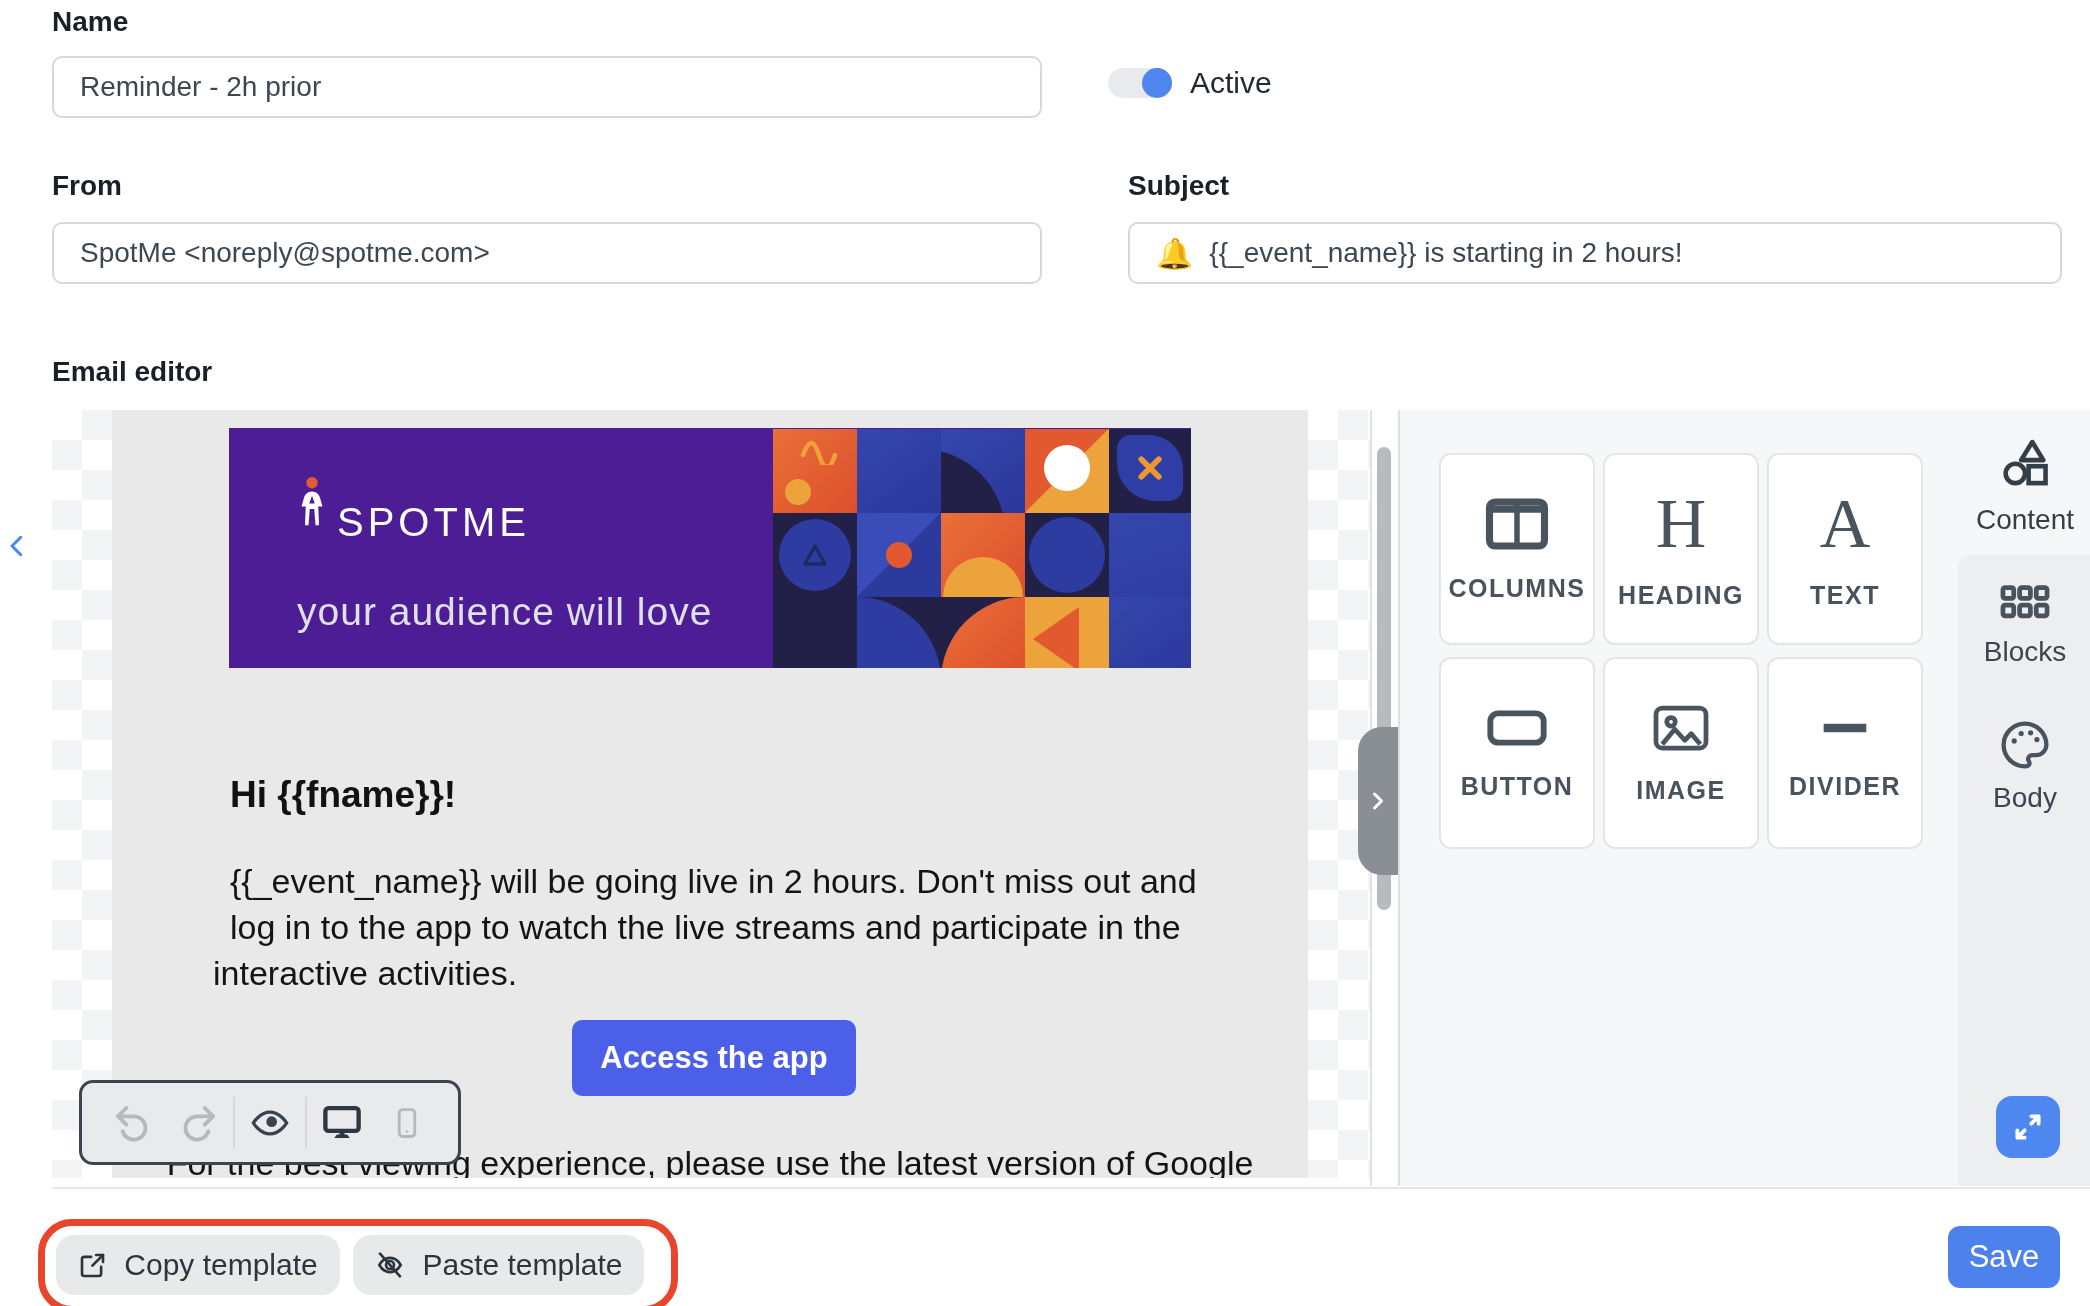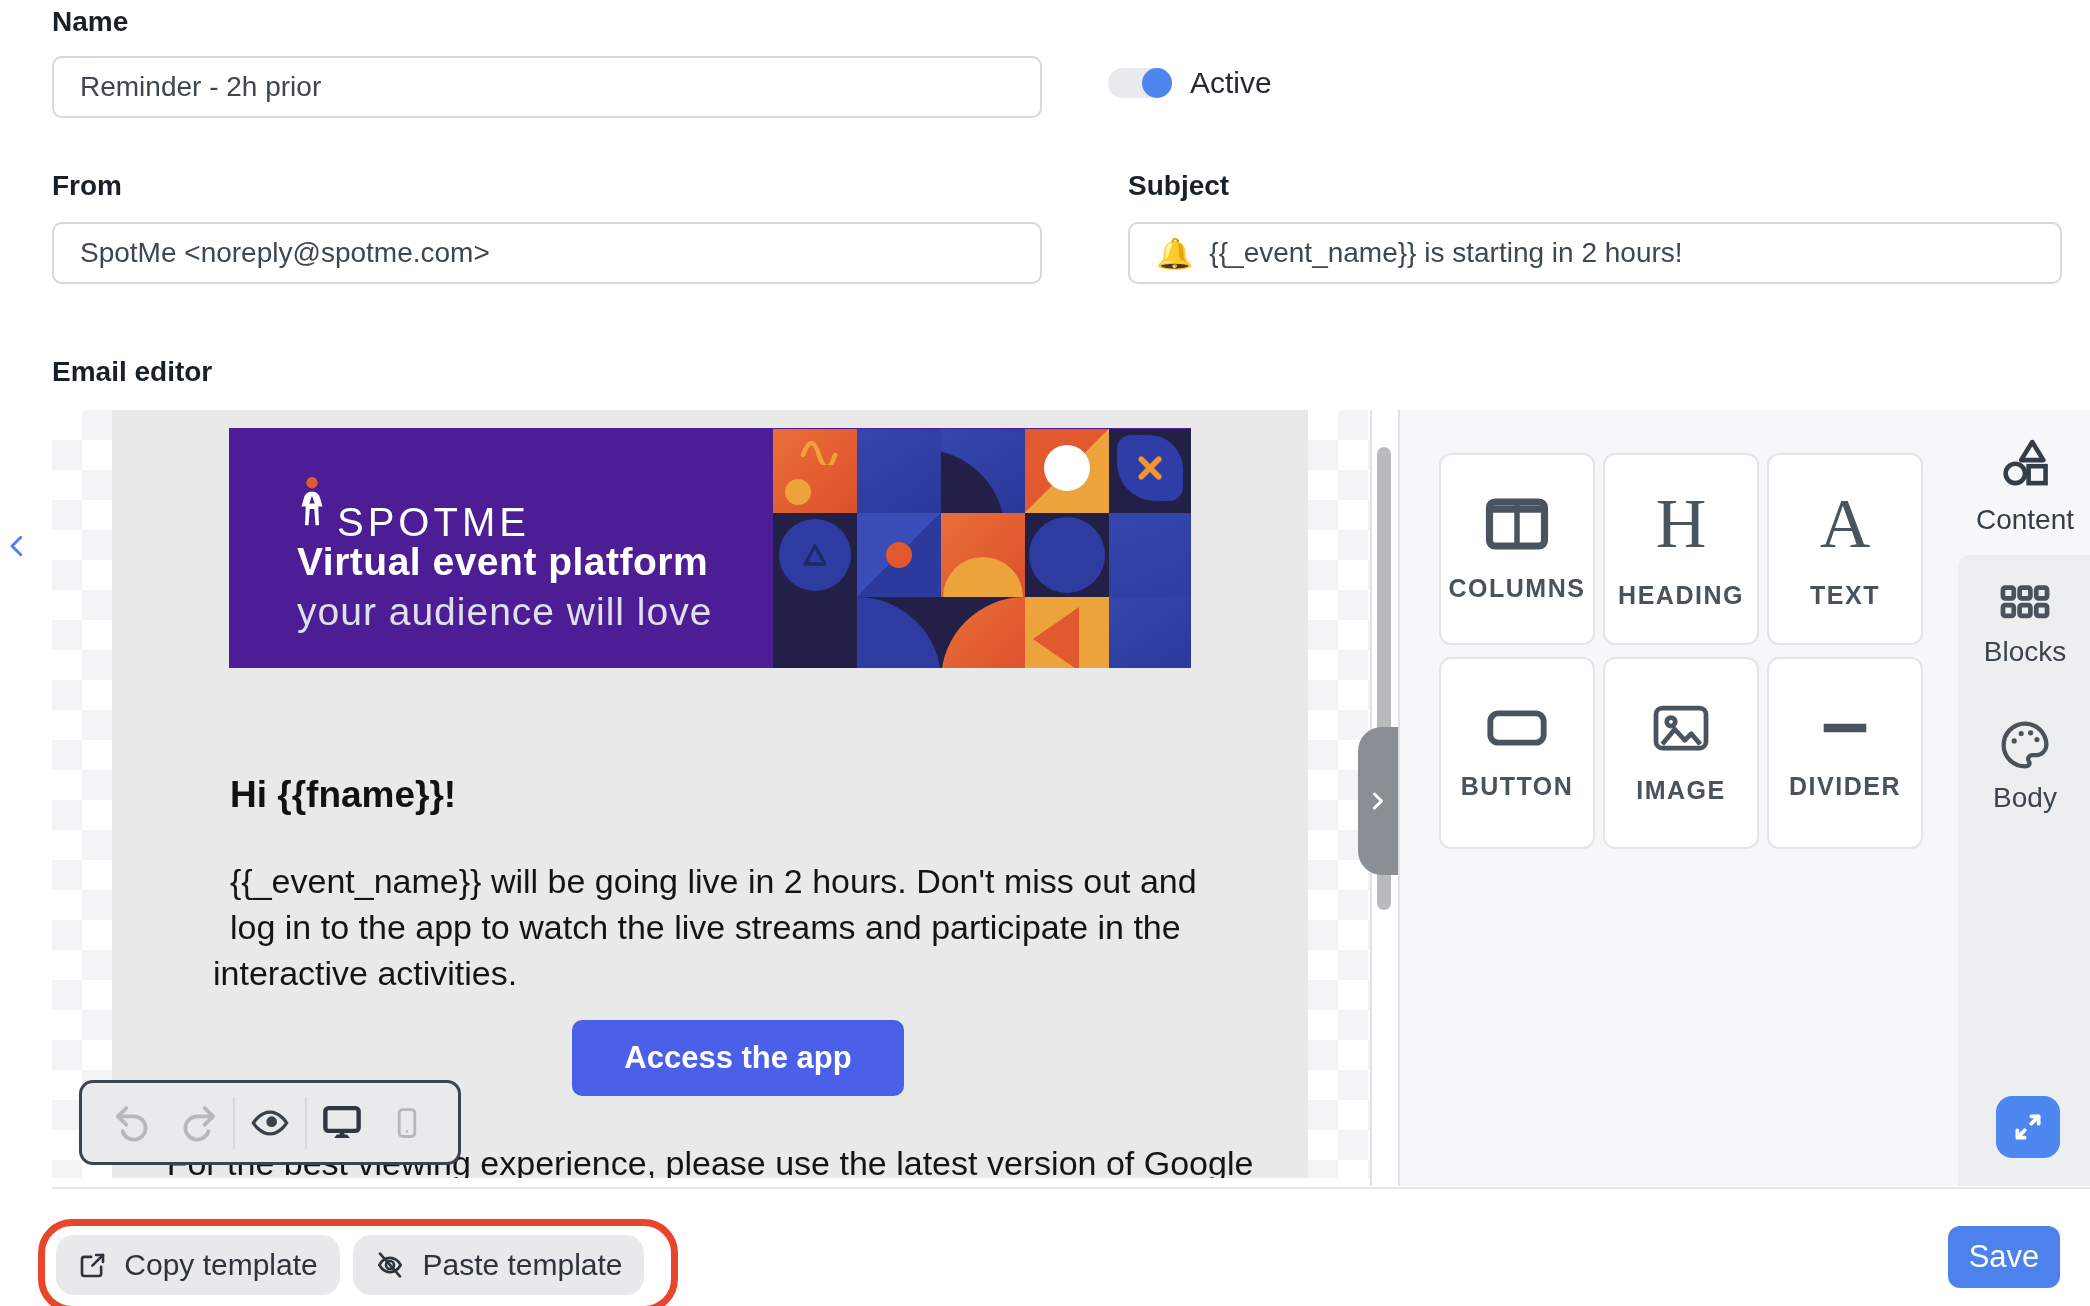--- a/index.html
+++ b/index.html
@@ -111,21 +111,20 @@
     <div class="abs banner" style="left:117px;top:18px;width:962px;height:240px;">
       <div class="brandrow">
         <span>
           <svg width="30" height="66" viewBox="0 0 24 52">
             <circle cx="12" cy="5" r="4.6" fill="#e25a33"></circle>
             <path fill="#ffffff" d="M12 12c-3.2 0-5.6 2.2-6.4 5L3.6 24h3.4l-.6 15h2.8l1-13h3.6l1 13h2.8l-.6-15h3.4l-2-7c-.8-2.8-3.2-5-6.4-5zm0 3.4l2.2 6.2h-4.4z"></path>
           </svg>
         </span>
         <span class="spotme-word">SPOTME</span>
       </div>
-      <div class="tag-bold">Virtual event platform</div>
       <div class="tag-light">your audience will love</div>
 
       <div class="abs" style="left:544px;top:0;width:418px;height:240px;">
 
         <div class="tile t-orange" style="left:0;top:1px;">
           <span class="dot" style="left:12px;top:50px;width:26px;height:26px;background:#eda33c;"></span>
           <svg class="abs" style="left:26px;top:6px;" width="54" height="30" viewBox="0 0 54 30" fill="none">
               <path d="M4 20c6-16 11-16 16 0s11 16 16 0" stroke="#f0a13c" stroke-width="4.5" stroke-linecap="round"></path>
             </svg>
         </div>
@@ -172,21 +171,21 @@
         </div>
         <div class="tile t-blue" style="left:336px;top:169px;"></div>
       </div>
     </div>
 
     <div class="abs greeting" style="left:118px;top:364px;">Hi {{fname}}!</div>
     <div class="abs paragraph" style="left:118px;top:448px;">{{_event_name}} will be going live in 2 hours. Don't miss out and</div>
     <div class="abs paragraph" style="left:118px;top:494px;">log in to the app to watch the live streams and participate in the</div>
     <div class="abs paragraph" style="left:101px;top:540px;">interactive activities.</div>
 
-    <div class="abs cta" style="left:460px;top:610px;width:332px;height:76px;">Access the app</div>
+    <div class="abs cta" style="left:460px;top:610px;width:284px;height:76px;">Access the app</div>
 
     <div class="abs footer-line" style="left:0;top:734px;width:1196px;">For the best viewing experience, please use the latest version of Google</div>
   </div>
 
   <div class="abs checker" style="left:1308px;top:410px;width:62px;height:768px;"></div>
   <div class="abs vline" style="left:1370px;top:410px;height:776px;"></div>
 
   <div class="abs scroll-thumb" style="left:1377px;top:447px;height:463px;"></div>
   <div class="abs handle" style="left:1358px;top:727px;width:40px;height:148px;">
     <svg width="28" height="28" viewBox="0 0 24 24" fill="none" stroke="currentColor" stroke-width="2.6" stroke-linecap="round" stroke-linejoin="round">

